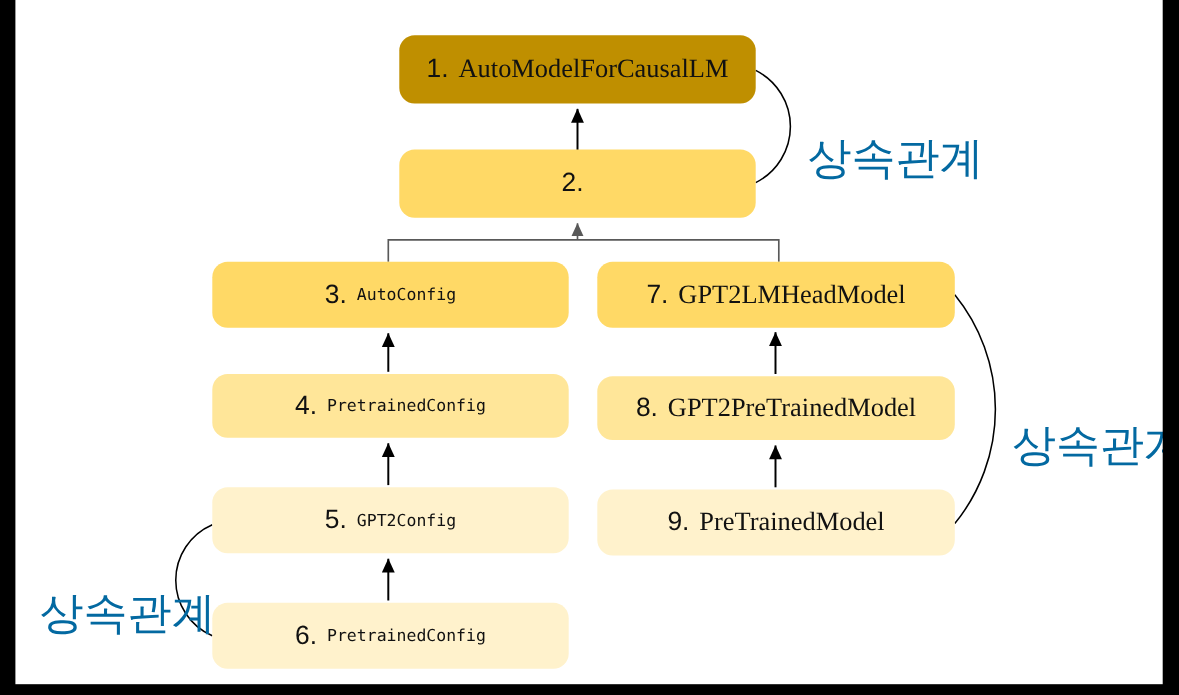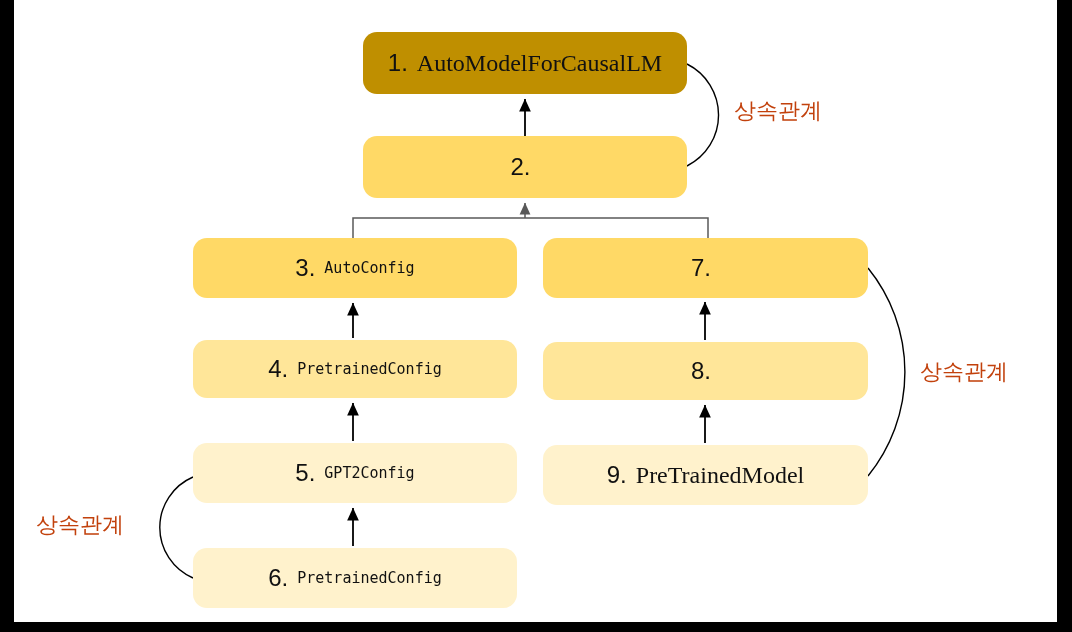--- a/index.html
+++ b/index.html
@@ -37,24 +37,25 @@
   .b3{left:193px;top:238px;width:324px;height:60px;}
   .b7{left:543px;top:238px;width:325px;height:60px;}
   .b4{left:193px;top:340px;width:324px;height:58px;}
   .b8{left:543px;top:342px;width:325px;height:58px;}
   .b5{left:193px;top:443px;width:324px;height:60px;}
   .b9{left:543px;top:445px;width:325px;height:60px;}
   .b6{left:193px;top:548px;width:324px;height:60px;}
   
   .ann{
     position:absolute;
-    color:#c2410c;
-    font-size:22px;
+    color:#0369a1;
+    font-size:40px;
     letter-spacing:0px;
     white-space:nowrap;
+    margin-top:20px;
   }
   .ann1{left:734px;top:96px;}
   .ann2{left:920px;top:357px;}
   .ann3{left:36px;top:510px;}
   
   .bar{position:absolute;background:#000000;}
   .bar-left{left:0;top:0;width:14px;height:632px;}
   .bar-right{left:1057px;top:0;width:15px;height:632px;}
   .bar-bottom{left:0;top:622px;width:1072px;height:10px;}
 </style>
@@ -97,29 +98,31 @@
     <span class="num">2.</span>
   </div>
 
   <div class="node b3 fill-gold">
     <span class="num">3.</span>
     <span class="cls mono">AutoConfig</span>
   </div>
 
   <div class="node b7 fill-gold">
     <span class="num">7.</span>
+    <span class="cls">GPT2LMHeadModel</span>
   </div>
 
   <div class="node b4 fill-light">
     <span class="num">4.</span>
     <span class="cls mono">PretrainedConfig</span>
   </div>
 
   <div class="node b8 fill-light">
     <span class="num">8.</span>
+    <span class="cls">GPT2PreTrainedModel</span>
   </div>
 
   <div class="node b5 fill-cream">
     <span class="num">5.</span>
     <span class="cls mono">GPT2Config</span>
   </div>
 
   <div class="node b9 fill-cream">
     <span class="num">9.</span>
     <span class="cls">PreTrainedModel</span>

